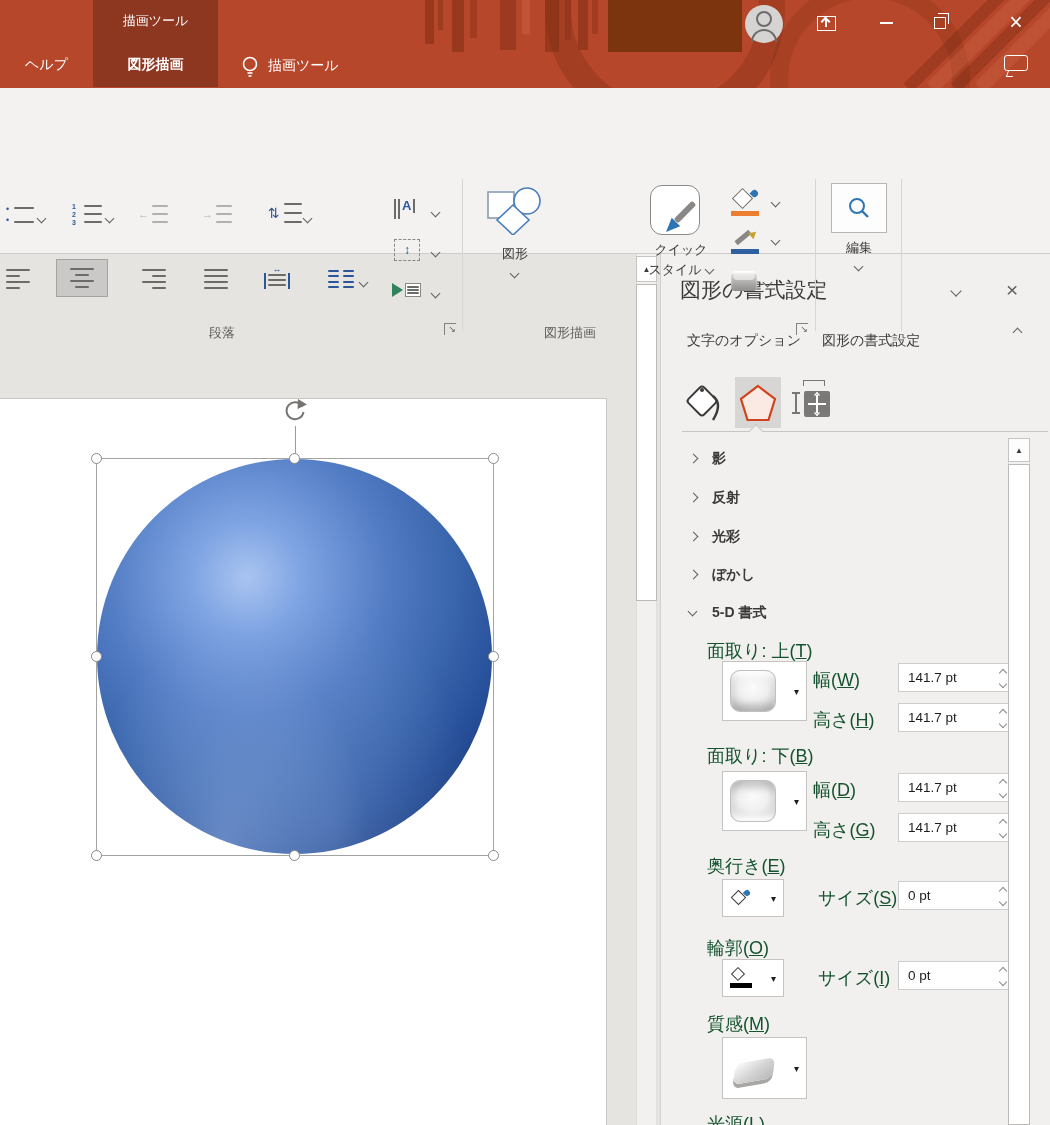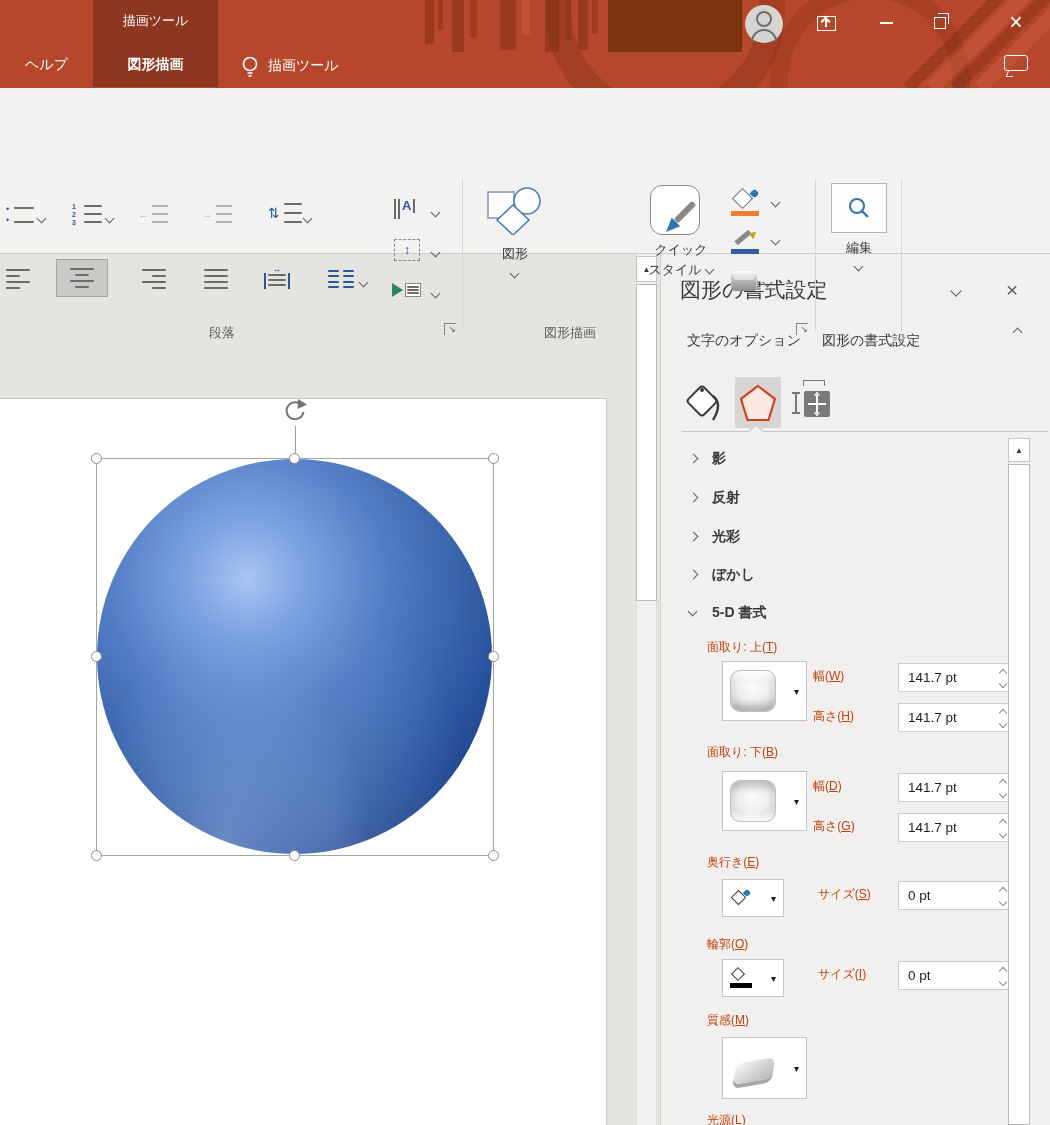--- a/index.html
+++ b/index.html
@@ -37,21 +37,21 @@
   #rotline{left:295px;top:426px;width:1px;height:32px;background:#9b9b9b;z-index:4}
   
   .sbtrack{position:absolute;background:#f2f1f0;border-left:1px solid #e0dedc;border-right:1px solid #e0dedc;z-index:10}
   .sbbtn{position:absolute;background:#fdfdfd;border:1px solid #c6c4c2;color:#3b3a39;font-size:8px;display:flex;align-items:center;justify-content:center;z-index:11}
   .sbthumb{position:absolute;background:#fff;border:1px solid #bcbab8;z-index:11}
   
   #panel{left:660px;top:254px;width:390px;height:871px;background:#f1f0ee;border-left:1px solid #d2d0ce;z-index:5}
   .ptitle{font-size:21px;color:#3b3a39}
   .ptab{font-size:14px;color:#3b3a39}
   .secrow{position:absolute;font-size:14px;font-weight:600;color:#3b3a39}
-  .flabel{position:absolute;font-size:12px;color:#c2410c}
+  .flabel{position:absolute;font-size:18px;color:#14532d}
   .spinput{position:absolute;width:112px;height:29px;background:#fff;border:1px solid #cfcdcb;font-size:13.5px;color:#1d1d1d;display:flex;align-items:center;padding-left:9px;z-index:7}
   .spin{position:absolute;width:6px;height:6px;border-right:1.3px solid #8a8886;border-bottom:1.3px solid #8a8886;z-index:8}
   .pickbtn{position:absolute;background:#fff;border:1px solid #c6c4c2;display:flex;align-items:center;justify-content:space-between;padding:0 7px;z-index:7}
   .dd{font-size:10px;color:#1d1d1d}
   .bevel{width:46px;height:42px;border-radius:10px;border:1px solid #c2c0be;
     background:radial-gradient(circle at 50% 40%, #fbfbfb 0%, #efefef 45%, #dcdcdc 70%, #c0c0c0 100%);
     box-shadow:inset 0 -7px 7px rgba(0,0,0,.16), inset 0 5px 6px rgba(255,255,255,.95)}
   .bevel.bot{box-shadow:inset 0 7px 7px rgba(0,0,0,.16), inset 0 -5px 6px rgba(255,255,255,.95)}
   .slab{width:40px;height:20px;border-radius:7px;transform:rotate(-10deg) skewX(-18deg);
     background:linear-gradient(150deg,#f4f4f4 10%,#d2d2d2 55%,#b8b8b8 100%);box-shadow:0 4px 0 #a9a7a5;margin:6px 0 0 4px}

